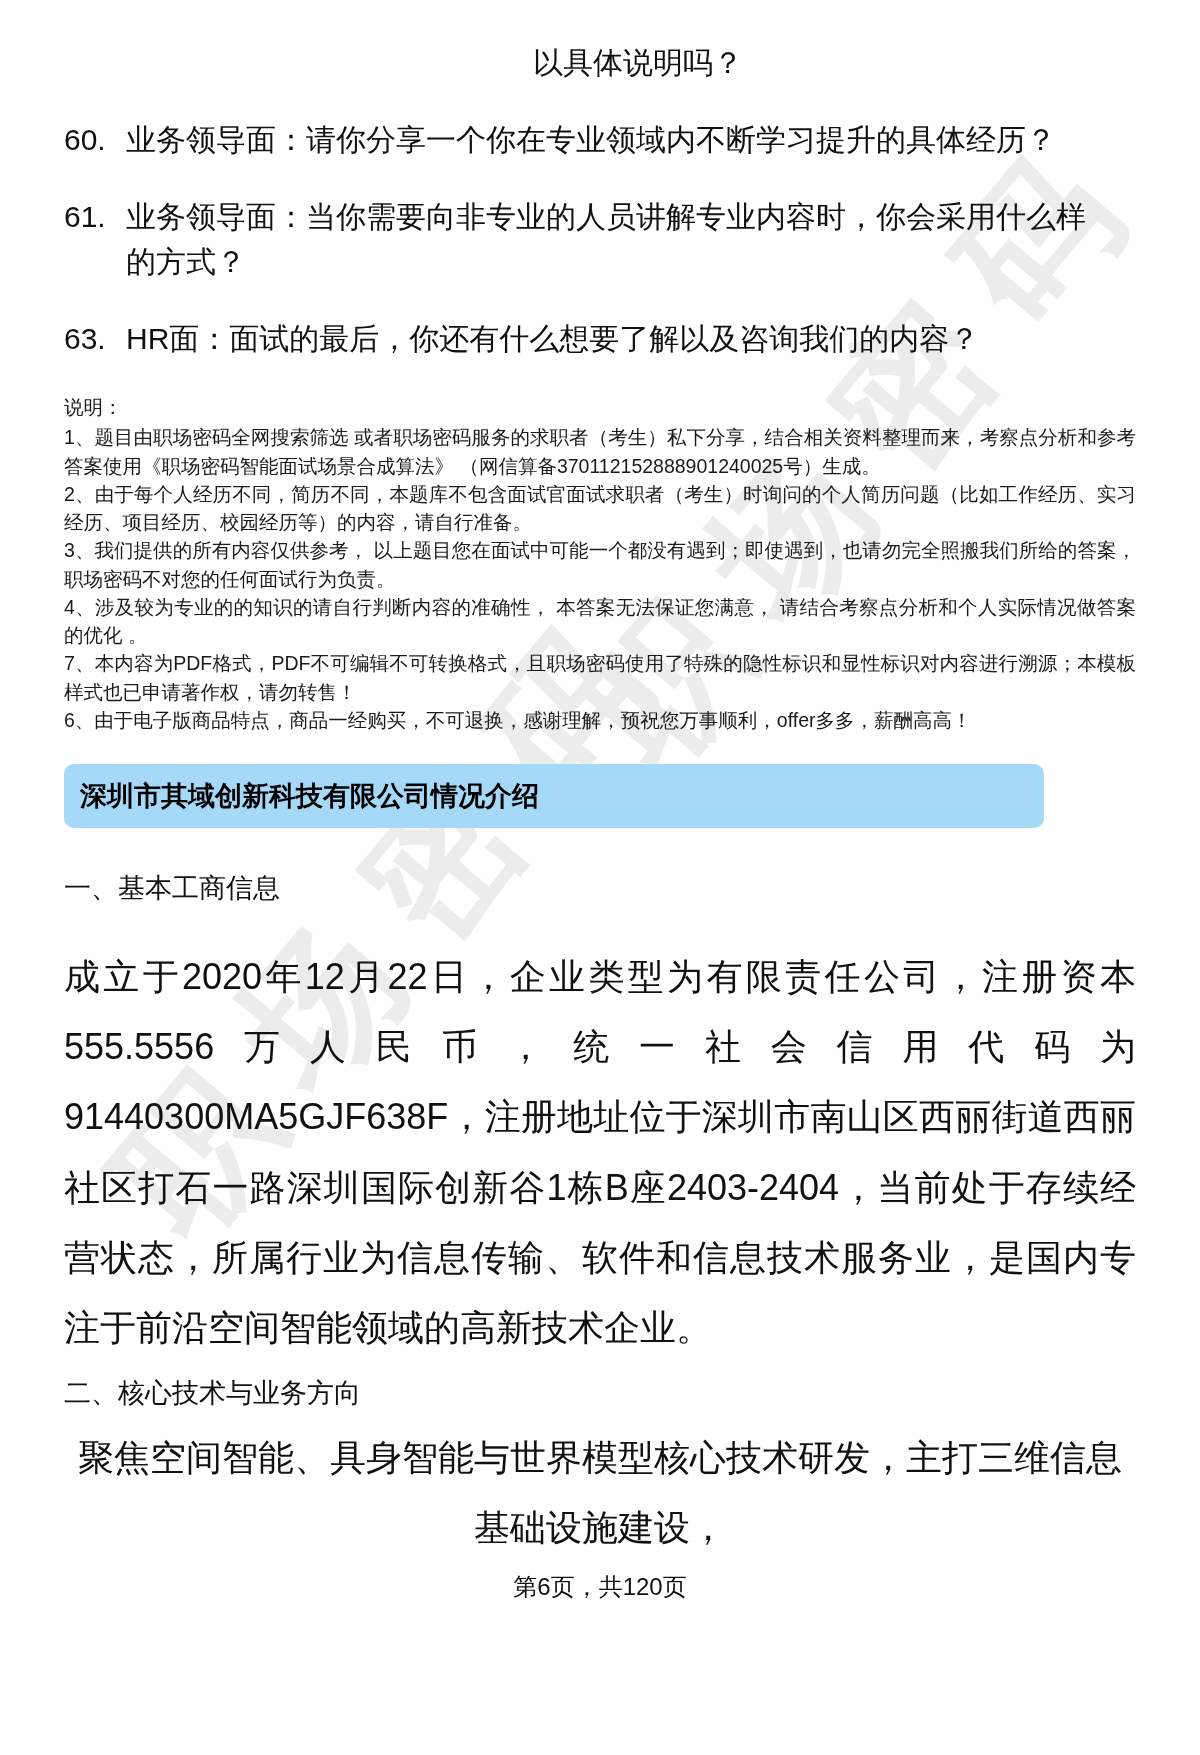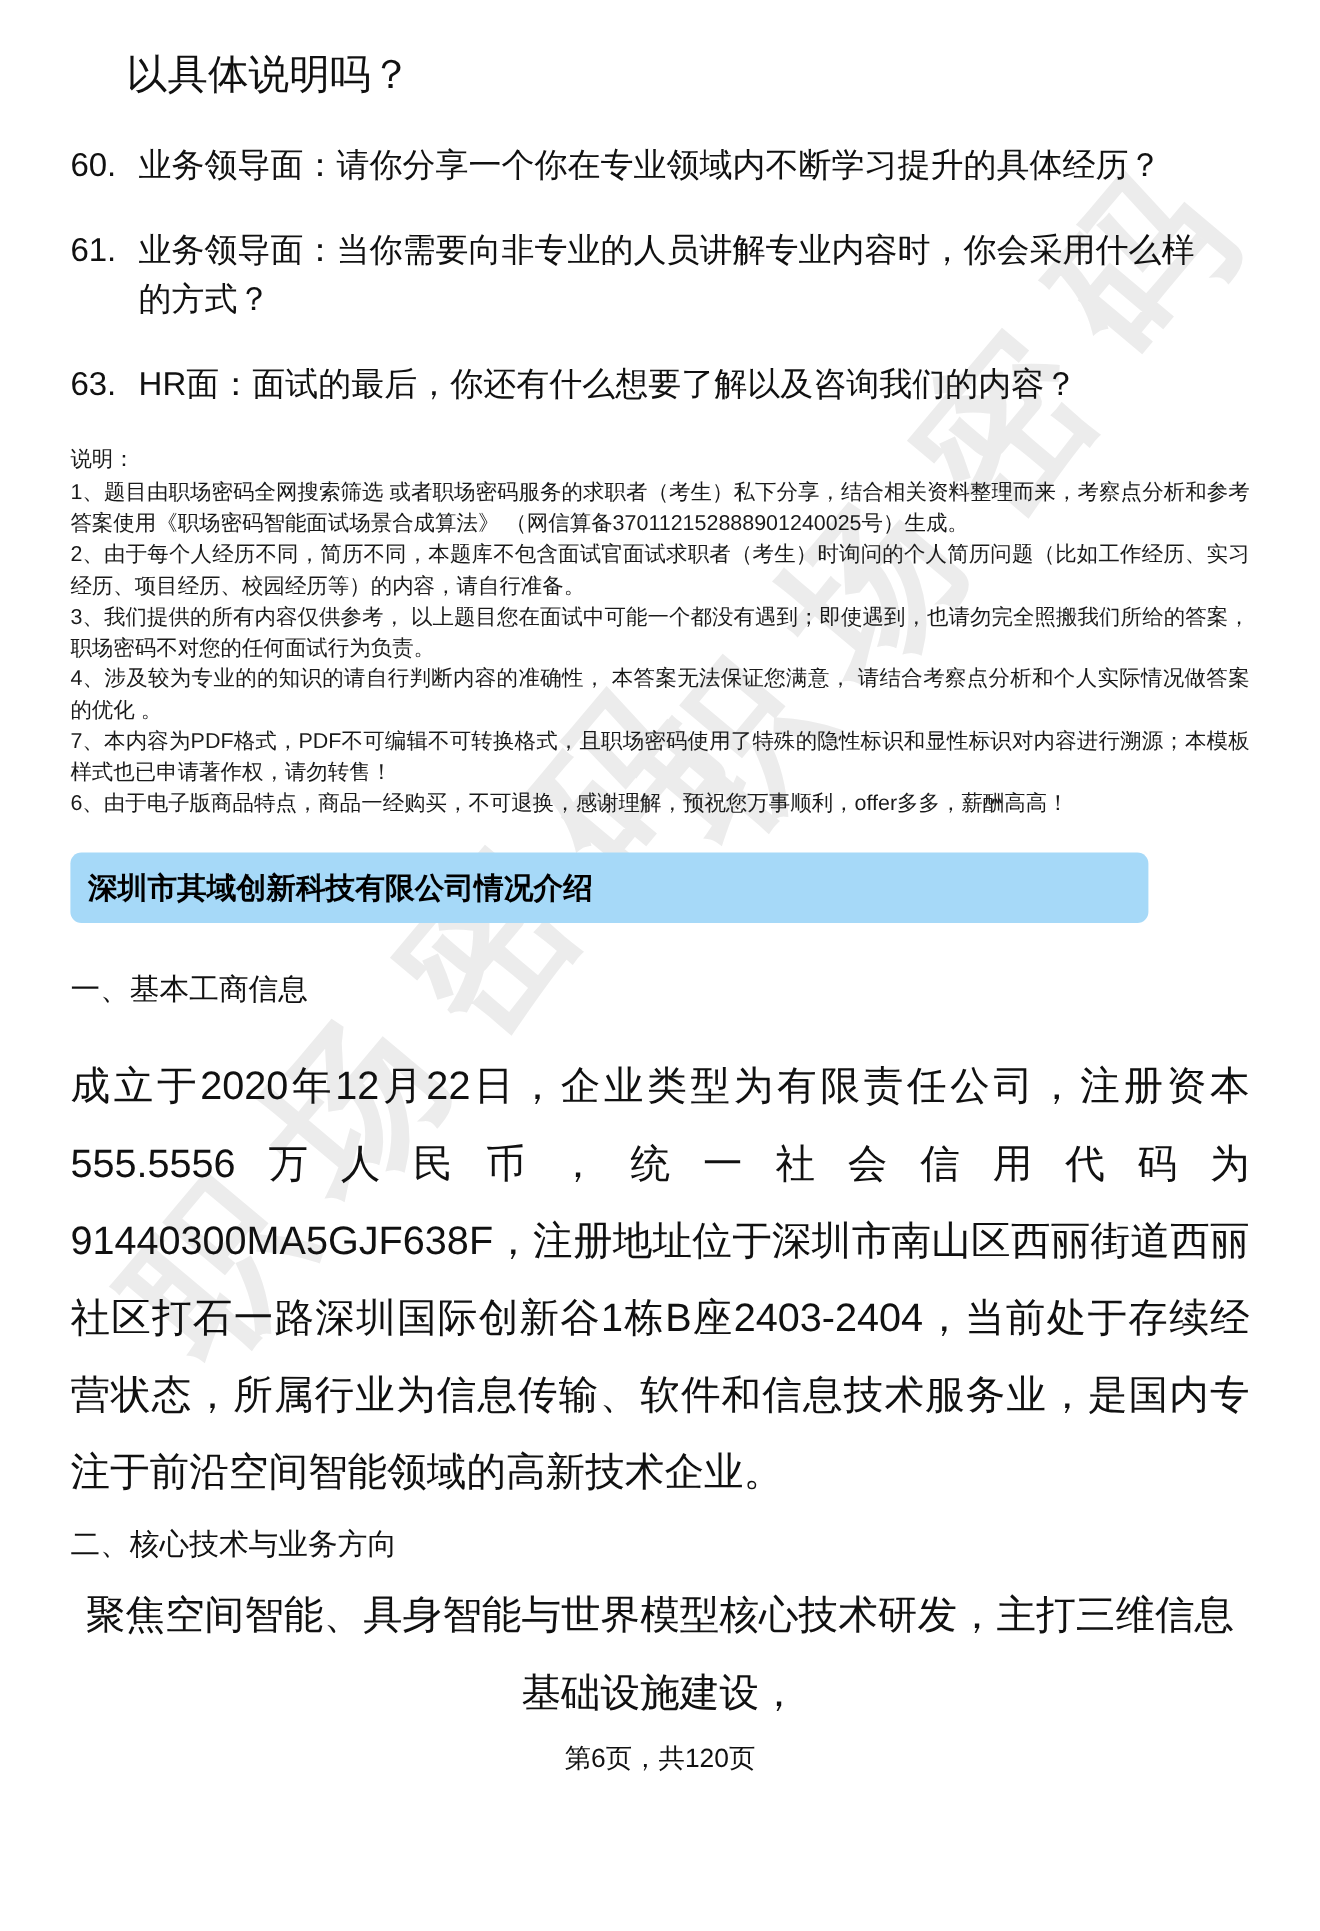--- a/index.html
+++ b/index.html
@@ -37,24 +37,25 @@
   .wm-2 { left: 620px; top: 640px; }
 
   
   .content {
     position: relative;
     z-index: 1;
     padding: 40px 64px 0 64px;
   }
 
   .continuation {
-    font-size: 37px;
+    font-size: 30px;
     line-height: 1.5;
-    margin-left: 51px;
+    margin-left: 76px;
     margin-bottom: 32px;
+    text-align: center;
   }
 
   .question {
     display: flex;
     font-size: 30px;
     line-height: 1.5;
     margin-bottom: 32px;
   }
   .q-num {
     width: 62px;

